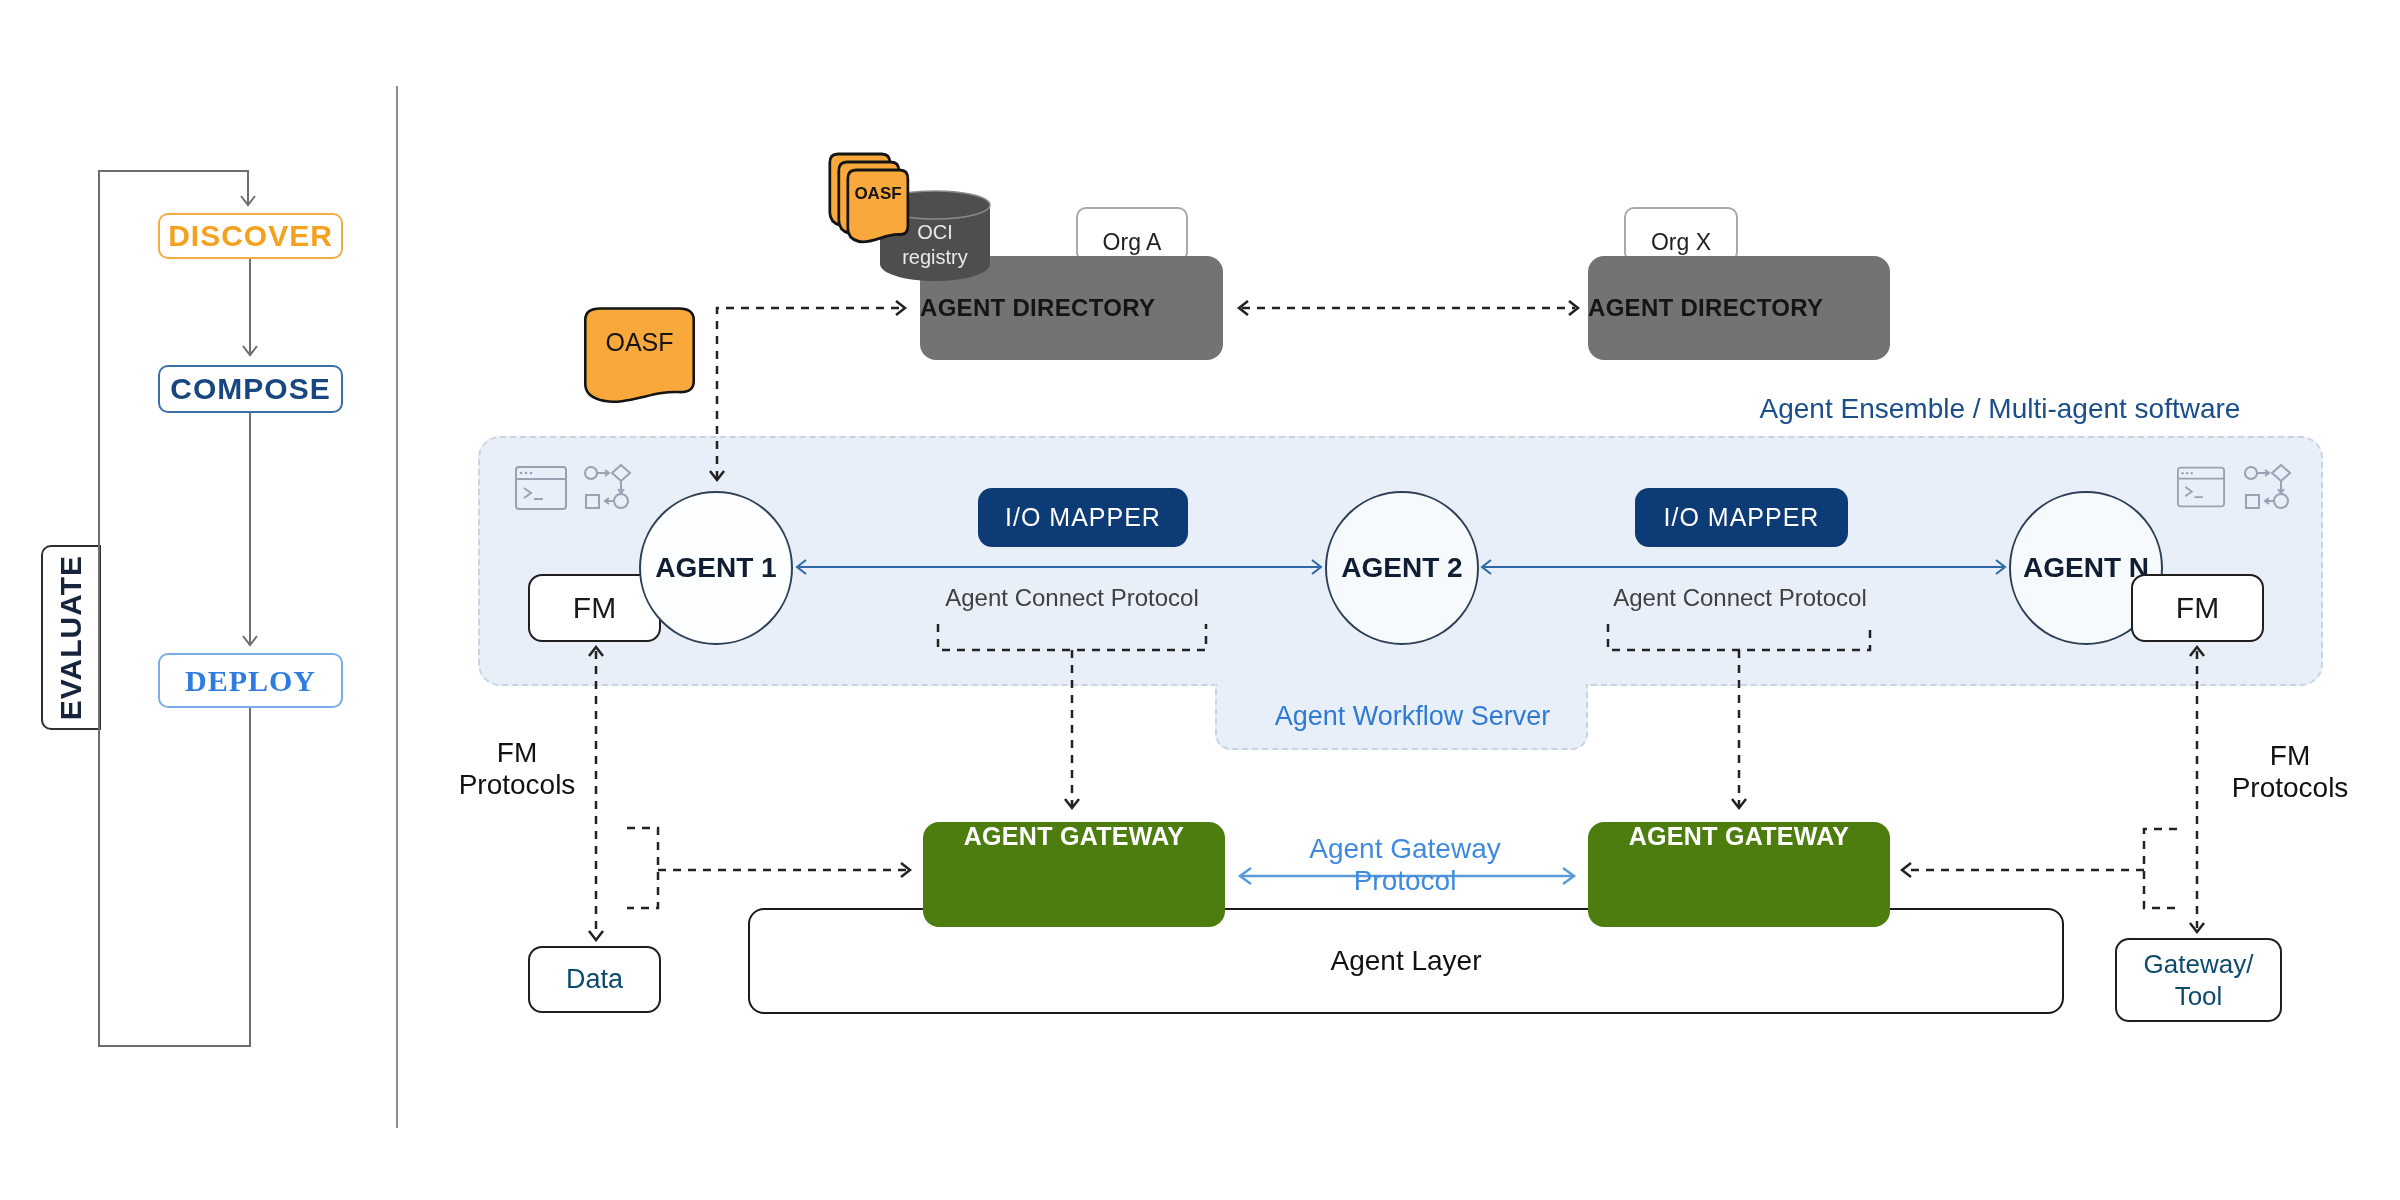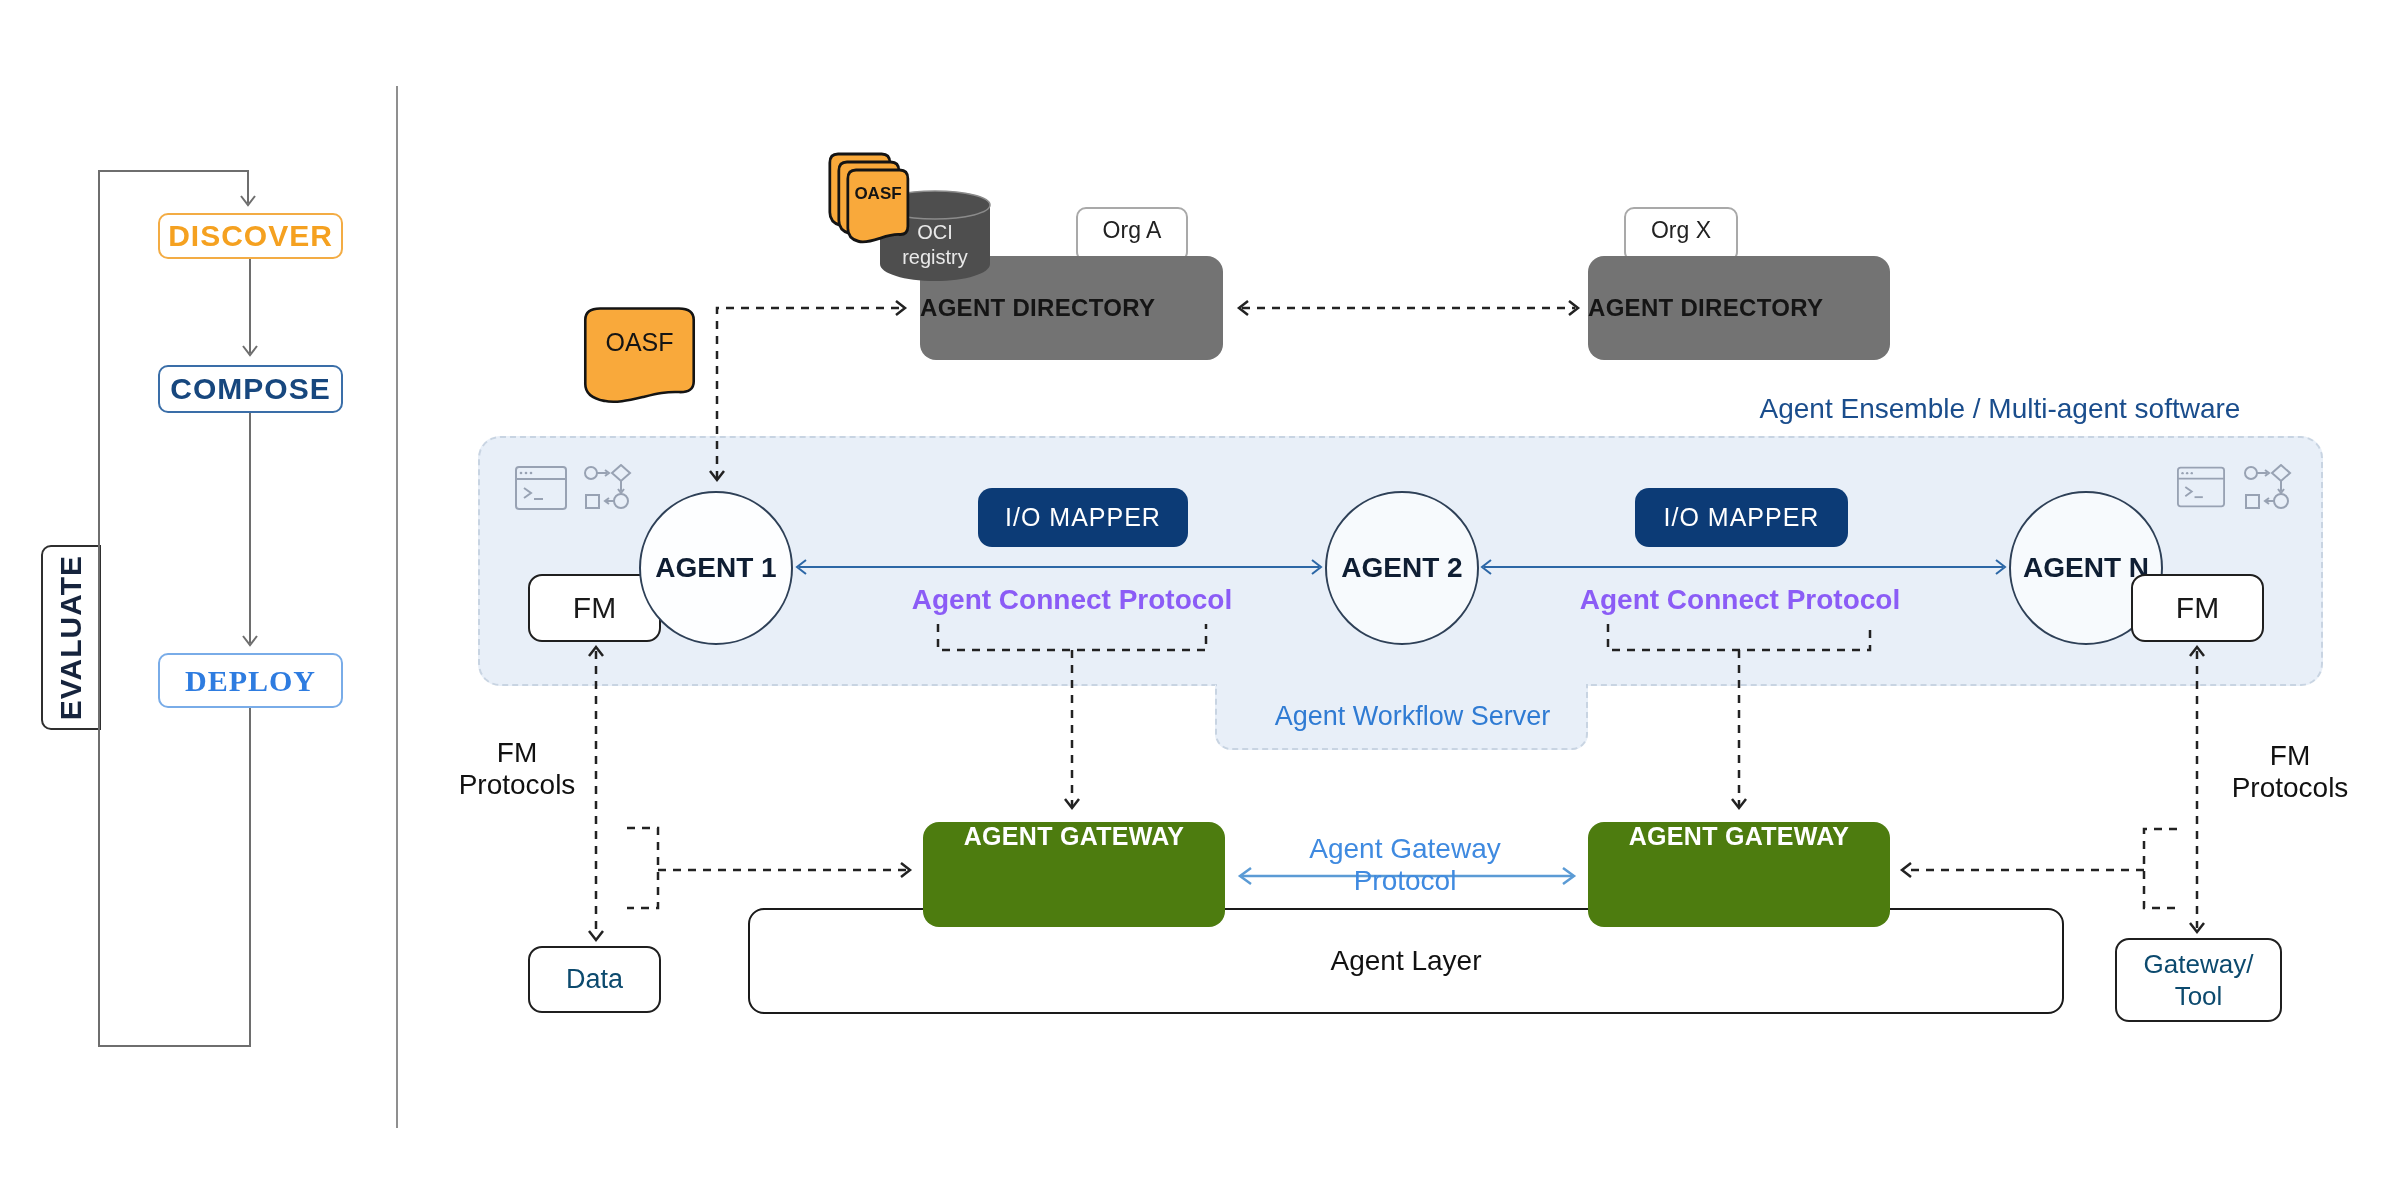--- a/index.html
+++ b/index.html
@@ -13,42 +13,42 @@
   .discover{border-color:#F3AC44;color:#F5A120;}
   .compose{border-color:#3A6EA8;color:#17477E;}
   .deploy{border-color:#79ACE8;color:#2E7CE0;}
   .evaluate-box{background:#fff;border:2px solid #2F2F2F;border-radius:10px 0 0 10px;z-index:1;
                 display:flex;align-items:center;justify-content:center;}
   .evaluate-text{writing-mode:vertical-rl;transform:rotate(180deg);font-weight:bold;font-size:30px;
                  letter-spacing:1px;color:#16243D;}
 
   
   .org-tab{background:#fff;border:2px solid #A9A9A9;border-radius:10px;z-index:3;
-           display:flex;justify-content:center;font-size:23px;color:#222;padding-top:8px;}
+           display:flex;justify-content:center;font-size:23px;color:#222;padding-top:20px;}
   .directory{background:#737373;border-radius:16px;z-index:4;display:flex;align-items:center;
              font-weight:bold;font-size:24px;color:#151515;letter-spacing:0.3px;}
   .cylinder{z-index:5;}
   .cyl-label{position:absolute;left:0;top:32px;width:100%;text-align:center;color:#E9E9E9;
              font-size:20px;line-height:25px;}
   .oasf-stack{z-index:6;}
   .oasf-stack-label{position:absolute;left:18px;top:16px;width:64px;height:52px;display:flex;align-items:center;
                     justify-content:center;font-size:17px;font-weight:bold;color:#141414;}
   .oasf-doc{z-index:3;}
   .oasf-doc-label{position:absolute;left:0;top:22px;width:100%;text-align:center;font-size:25px;color:#141414;}
 
   
   .panel{background:#E8EFF8;border:2px dashed #C8D4E2;border-radius:22px;z-index:1;}
   .notch{background:#E8EFF8;border:2px dashed #C8D4E2;border-top:none;border-radius:0 0 16px 16px;z-index:1;
          display:flex;align-items:center;justify-content:center;font-size:27px;color:#2F7BD3;}
   .ensemble-caption{font-size:28px;color:#1A4D8C;text-align:center;z-index:3;}
   .agent-circle{border:2px solid #2E4057;border-radius:50%;display:flex;align-items:center;justify-content:center;
                 font-weight:bold;font-size:28px;color:#0F1E33;z-index:4;}
   .iomapper{background:#0C3B76;border-radius:14px;display:flex;align-items:center;justify-content:center;
             color:#fff;font-size:25px;letter-spacing:1px;z-index:3;}
-  .acp-label{font-size:28px;color:#8b5cf6;text-align:center;z-index:3;font-weight:bold;}
+  .acp-label{font-size:24px;color:#404040;text-align:center;z-index:3;}
   .fm-box{background:#fff;border:2px solid #1F1F1F;border-radius:14px;display:flex;align-items:center;
           justify-content:center;font-size:30px;color:#1A1A1A;}
   .icon{z-index:3;}
 
   
   .gateway{background:#4d7c0f;border-radius:16px;display:flex;align-items:flex-start;justify-content:center;
            color:#fff;font-weight:bold;font-size:25px;letter-spacing:0.3px;z-index:4;}
   .gw-protocol{font-size:28px;color:#3F8AE0;text-align:center;z-index:3;}
   .cloud-box{background:#fff;border:2px solid #1A1A1A;border-radius:16px;display:flex;align-items:center;
              justify-content:center;font-size:28px;color:#111;z-index:3;}

